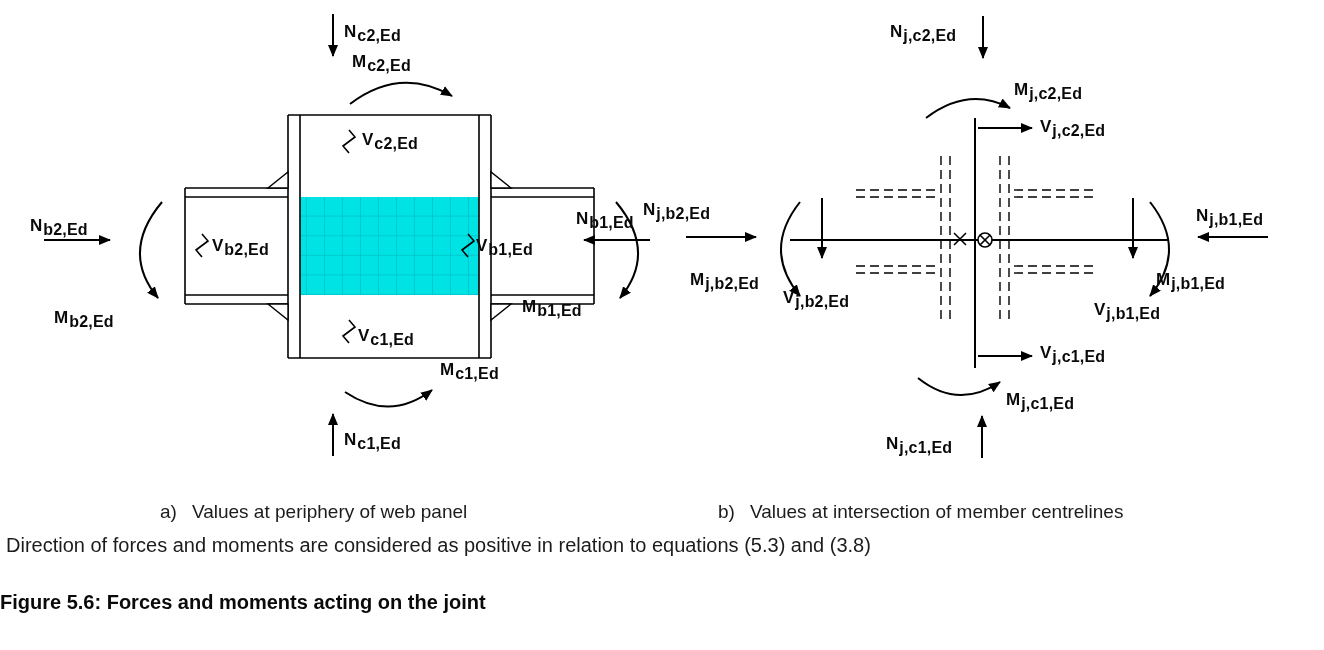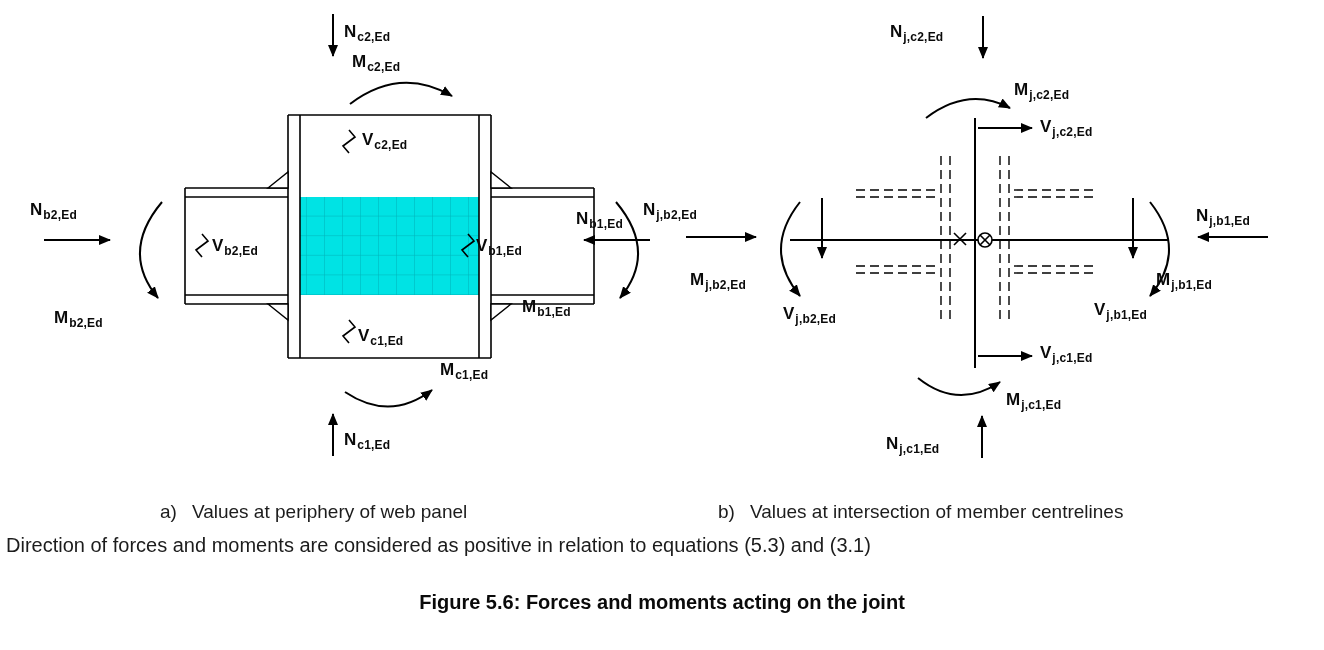--- a/index.html
+++ b/index.html
@@ -25,21 +25,21 @@
   
   .flabel {
     position: absolute;
     font-weight: 700;
     font-size: 17px;
     line-height: 1.15;
     white-space: nowrap;
     color: #0a0a0a;
   }
   .flabel sub {
-    font-size: 12px;
+    font-size: 16px;
     font-weight: 700;
     vertical-align: -4px;
     margin-left: 1px;
     letter-spacing: 0.2px;
     margin-top: 11px;
   }
 
   .caption {
     position: absolute;
     font-size: 19px;
@@ -55,21 +55,21 @@
     font-size: 20px;
     color: #1c1c1c;
     white-space: nowrap;
   }
 
   .fig-title {
     position: absolute;
     left: 0;
     top: 591px;
     width: 100%;
-    text-align: center;
+    text-align: left;
     font-size: 20px;
     font-weight: 700;
     color: #0a0a0a;
   }
 </style>
 </head>
 <body>
 
 <div class="page">
 
@@ -178,46 +178,46 @@
       <line x1="1133" y1="198" x2="1133" y2="258" class="ar" marker-end="url(#ah)"></line>
       <line x1="978" y1="356" x2="1032" y2="356" class="ar" marker-end="url(#ah)"></line>
       <path d="M918 378 Q958 410 1000 382" class="ar" marker-end="url(#ah)"></path>
       <line x1="982" y1="458" x2="982" y2="416" class="ar" marker-end="url(#ah)"></line>
     </g>
   </svg>
 
   <div class="flabel" style="left:344px;top:22px"><span>N</span><sub>c2,Ed</sub></div>
   <div class="flabel" style="left:352px;top:52px"><span>M</span><sub>c2,Ed</sub></div>
   <div class="flabel" style="left:362px;top:130px"><span>V</span><sub>c2,Ed</sub></div>
-  <div class="flabel" style="left:30px;top:200px"><span>N</span><sub>b2,Ed</sub></div>
+  <div class="flabel" style="left:30px;top:216px"><span>N</span><sub>b2,Ed</sub></div>
   <div class="flabel" style="left:212px;top:236px"><span>V</span><sub>b2,Ed</sub></div>
   <div class="flabel" style="left:54px;top:308px"><span>M</span><sub>b2,Ed</sub></div>
   <div class="flabel" style="left:576px;top:209px"><span>N</span><sub>b1,Ed</sub></div>
   <div class="flabel" style="left:476px;top:236px"><span>V</span><sub>b1,Ed</sub></div>
   <div class="flabel" style="left:522px;top:297px"><span>M</span><sub>b1,Ed</sub></div>
   <div class="flabel" style="left:358px;top:326px"><span>V</span><sub>c1,Ed</sub></div>
   <div class="flabel" style="left:440px;top:360px"><span>M</span><sub>c1,Ed</sub></div>
   <div class="flabel" style="left:344px;top:430px"><span>N</span><sub>c1,Ed</sub></div>
 
   <div class="flabel" style="left:890px;top:22px"><span>N</span><sub>j,c2,Ed</sub></div>
   <div class="flabel" style="left:1014px;top:80px"><span>M</span><sub>j,c2,Ed</sub></div>
   <div class="flabel" style="left:1040px;top:117px"><span>V</span><sub>j,c2,Ed</sub></div>
   <div class="flabel" style="left:643px;top:200px"><span>N</span><sub>j,b2,Ed</sub></div>
   <div class="flabel" style="left:690px;top:270px"><span>M</span><sub>j,b2,Ed</sub></div>
-  <div class="flabel" style="left:783px;top:304px"><span>V</span><sub>j,b2,Ed</sub></div>
+  <div class="flabel" style="left:783px;top:288px"><span>V</span><sub>j,b2,Ed</sub></div>
   <div class="flabel" style="left:1196px;top:206px"><span>N</span><sub>j,b1,Ed</sub></div>
   <div class="flabel" style="left:1156px;top:270px"><span>M</span><sub>j,b1,Ed</sub></div>
   <div class="flabel" style="left:1094px;top:300px"><span>V</span><sub>j,b1,Ed</sub></div>
   <div class="flabel" style="left:1040px;top:343px"><span>V</span><sub>j,c1,Ed</sub></div>
   <div class="flabel" style="left:1006px;top:390px"><span>M</span><sub>j,c1,Ed</sub></div>
   <div class="flabel" style="left:886px;top:434px"><span>N</span><sub>j,c1,Ed</sub></div>
 
   <div class="caption" style="left:718px;top:501px">
     <span>b)</span><span class="cap-text">Values at intersection of member centrelines</span>
   </div>
   <div class="caption" style="left:160px;top:501px">
     <span>a)</span><span class="cap-text">Values at periphery of web panel</span>
   </div>
 
-  <div class="note">Direction of forces and moments are considered as positive in relation to equations (5.3) and (3.1)</div>
+  <div class="note">Direction of forces and moments are considered as positive in relation to equations (5.3) and (3.8)</div>
   <div class="fig-title">Figure 5.6: Forces and moments acting on the joint</div>
 
 </div>
 
 </body></html>

